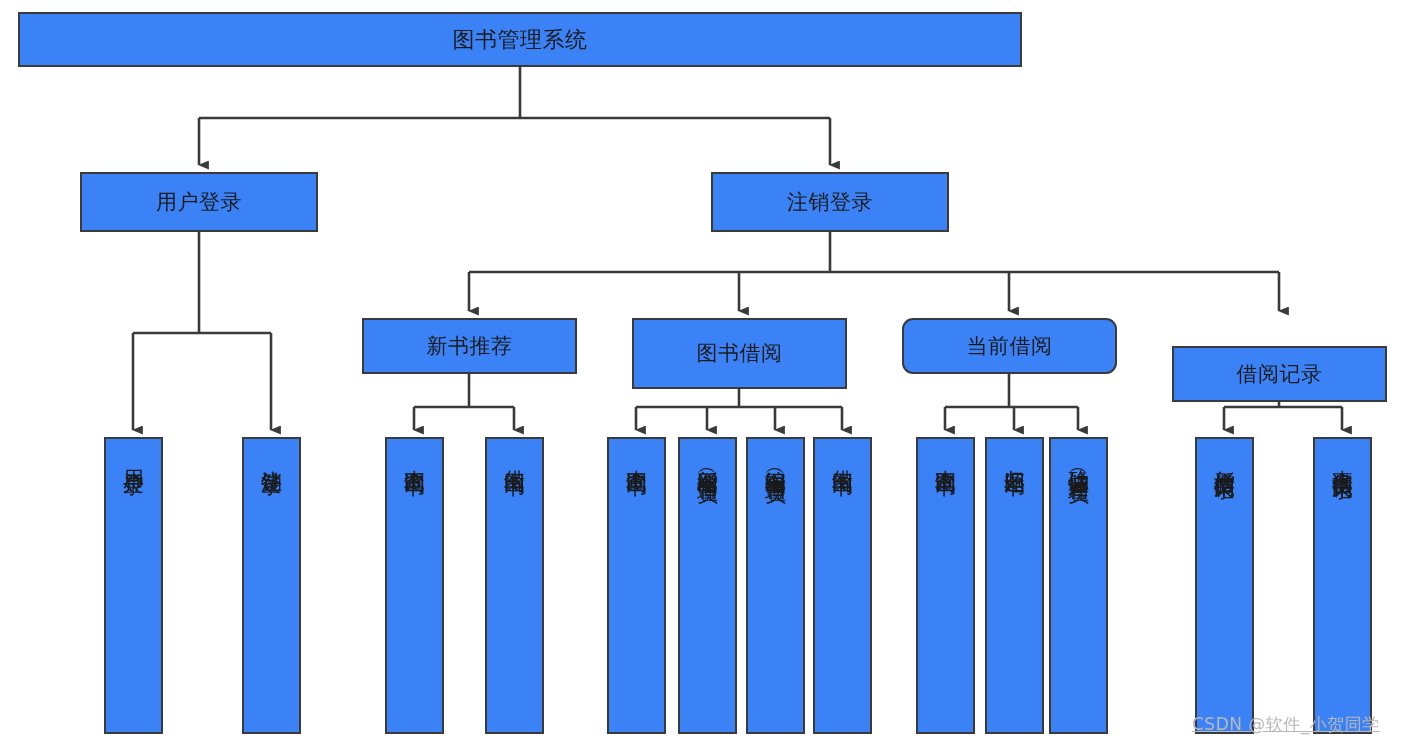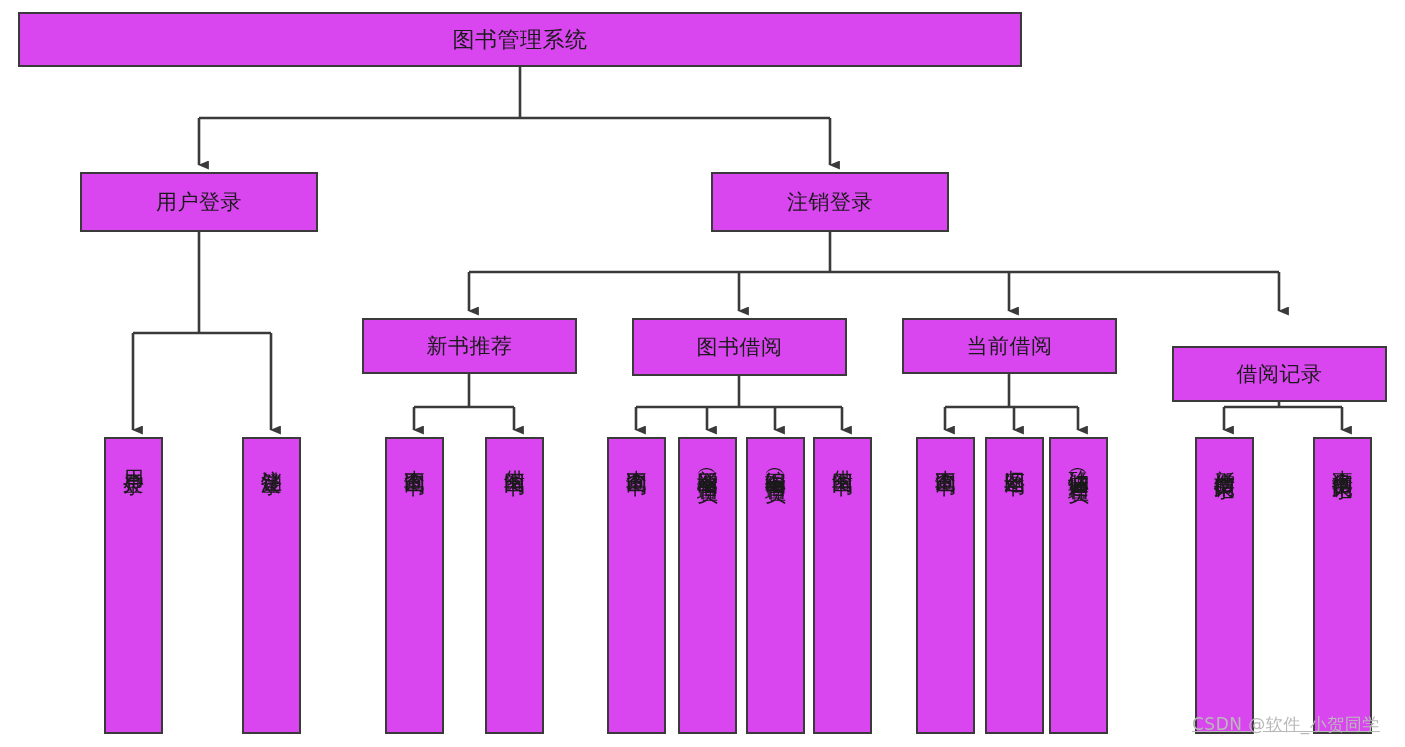--- a/index.html
+++ b/index.html
@@ -21,21 +21,21 @@
     position: absolute;
     top: 0;
     left: 0;
     width: 1405px;
     height: 747px;
     pointer-events: none;
   }
   .node {
     position: absolute;
     box-sizing: border-box;
-    background: #d946ef;
+    background: #3b82f6;
     border: 2px solid #3a3a3a;
     display: flex;
     align-items: center;
     justify-content: center;
     color: #1a1a1a;
   }
   .node-label {
     display: block;
     text-align: center;
     line-height: 1.25;
@@ -130,24 +130,24 @@
   <div class="node horiz" style="left:80px; top:172px; width:238px; height:60px;">
     <span class="node-label">用户登录</span>
   </div>
   <div class="node horiz" style="left:711px; top:172px; width:238px; height:60px;">
     <span class="node-label">注销登录</span>
   </div>
 
   <div class="node horiz" style="left:362px; top:318px; width:215px; height:56px;">
     <span class="node-label">新书推荐</span>
   </div>
-  <div class="node horiz" style="left:632px; top:318px; width:215px; height:58px;">
+  <div class="node horiz" style="left:632px; top:318px; width:215px; height:71px;">
     <span class="node-label">图书借阅</span>
   </div>
-  <div class="node horiz" style="left:902px; top:318px; width:215px; height:56px;">
+  <div class="node horiz" style="left:902px; top:318px; width:215px; height:56px;border-radius:11px;">
     <span class="node-label">当前借阅</span>
   </div>
   <div class="node horiz" style="left:1172px; top:318px; width:215px; height:56px;margin-top:28px;">
     <span class="node-label">借阅记录</span>
   </div>
 
   <div class="node vert" style="left:104px; top:437px; width:59px; height:297px;">
     <span class="node-label">用户登录</span>
   </div>
   <div class="node vert" style="left:242px; top:437px; width:59px; height:297px;">

